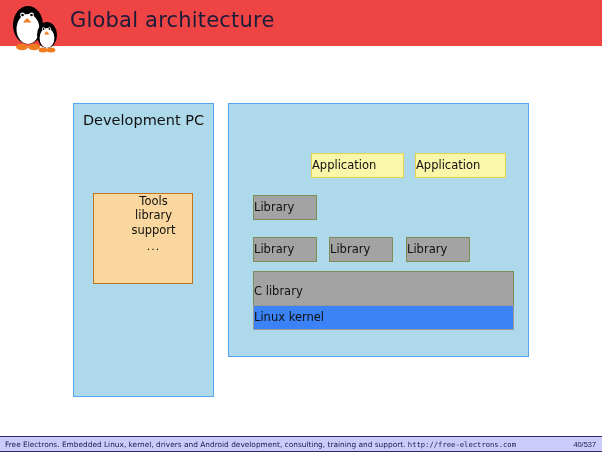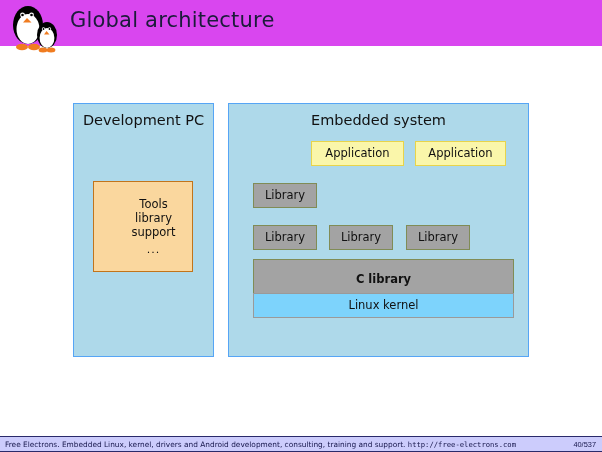--- a/index.html
+++ b/index.html
@@ -14,21 +14,21 @@
     overflow: hidden;
     position: relative;
   }
 
   
   #slide-header {
     position: absolute;
     left: 0; top: 0;
     width: 602px;
     height: 46px;
-    background: #d946ef;
+    background: #ef4444;
   }
   #logo {
     position: absolute;
     left: 6px; top: 2px;
     width: 56px; height: 52px;
   }
   #slide-title {
     position: absolute;
     left: 70px;
     top: 8px;
@@ -55,50 +55,51 @@
   .panel-title {
     position: absolute;
     left: 0;
     top: 8px;
     width: 100%;
     text-align: center;
     font-size: 14.5px;
     color: #111111;
   }
 
-  #panel-dev  { left: 73px;  top: 57px; width: 141px; height: 254px; }
+  #panel-dev  { left: 73px;  top: 57px; width: 141px; height: 294px; }
   #panel-emb  { left: 228px; top: 57px; width: 301px; height: 254px; }
 
   .box {
     position: absolute;
     box-sizing: border-box;
     display: flex;
     align-items: center;
-    justify-content: center;
+    justify-content: flex-start;
     text-align: center;
     font-size: 11.5px;
     color: #111111;
     line-height: 1.25;
+    margin-top: 12px;
   }
 
   .box-tools {
     background: #fad79e;
     border: 1.5px solid #c1741b;
     flex-direction: column;
   }
   .box-app {
     background: #faf6aa;
     border: 1.5px solid #e8d44a;
   }
   .box-lib {
     background: #a3a3a3;
     border: 1.5px solid #808c56;
   }
   .box-gray {
-    background: #7dd3fc;
+    background: #3b82f6;
     border: 1.5px solid #9a9a9a;
   }
 
   .tools-line { display: block; }
   .tools-dots { display: block; font-size: 11px; letter-spacing: 1px; margin-top: 3px; }
 
   
   #slide-footer {
     position: absolute;
     left: 0;
@@ -169,21 +170,20 @@
 
     <div class="box box-tools" style="left:19px; top:77px; width:100px; height:91px;padding-left:21px;">
       <span class="tools-line">Tools</span>
       <span class="tools-line">library</span>
       <span class="tools-line">support</span>
       <span class="tools-dots">...</span>
     </div>
   </div>
 
   <div class="panel" id="panel-emb">
-    <div class="panel-title">Embedded system</div>
 
     <div class="box box-app" style="left:82px; top:37px; width:93px; height:25px;">
       <span>Application</span>
     </div>
     <div class="box box-app" style="left:186px; top:37px; width:91px; height:25px;">
       <span>Application</span>
     </div>
 
     <div class="box box-lib" style="left:24px; top:79px; width:64px; height:25px;">
       <span>Library</span>
@@ -192,21 +192,21 @@
     <div class="box box-lib" style="left:24px; top:121px; width:64px; height:25px;">
       <span>Library</span>
     </div>
     <div class="box box-lib" style="left:100px; top:121px; width:64px; height:25px;">
       <span>Library</span>
     </div>
     <div class="box box-lib" style="left:177px; top:121px; width:64px; height:25px;">
       <span>Library</span>
     </div>
 
-    <div class="box box-lib" style="left:24px; top:155px; width:261px; height:40px;font-weight:bold;">
+    <div class="box box-lib" style="left:24px; top:155px; width:261px; height:40px;">
       <span>C library</span>
     </div>
 
     <div class="box box-gray" style="left:24px; top:189px; width:261px; height:25px;">
       <span>Linux kernel</span>
     </div>
 
   </div>
 </div>
 

